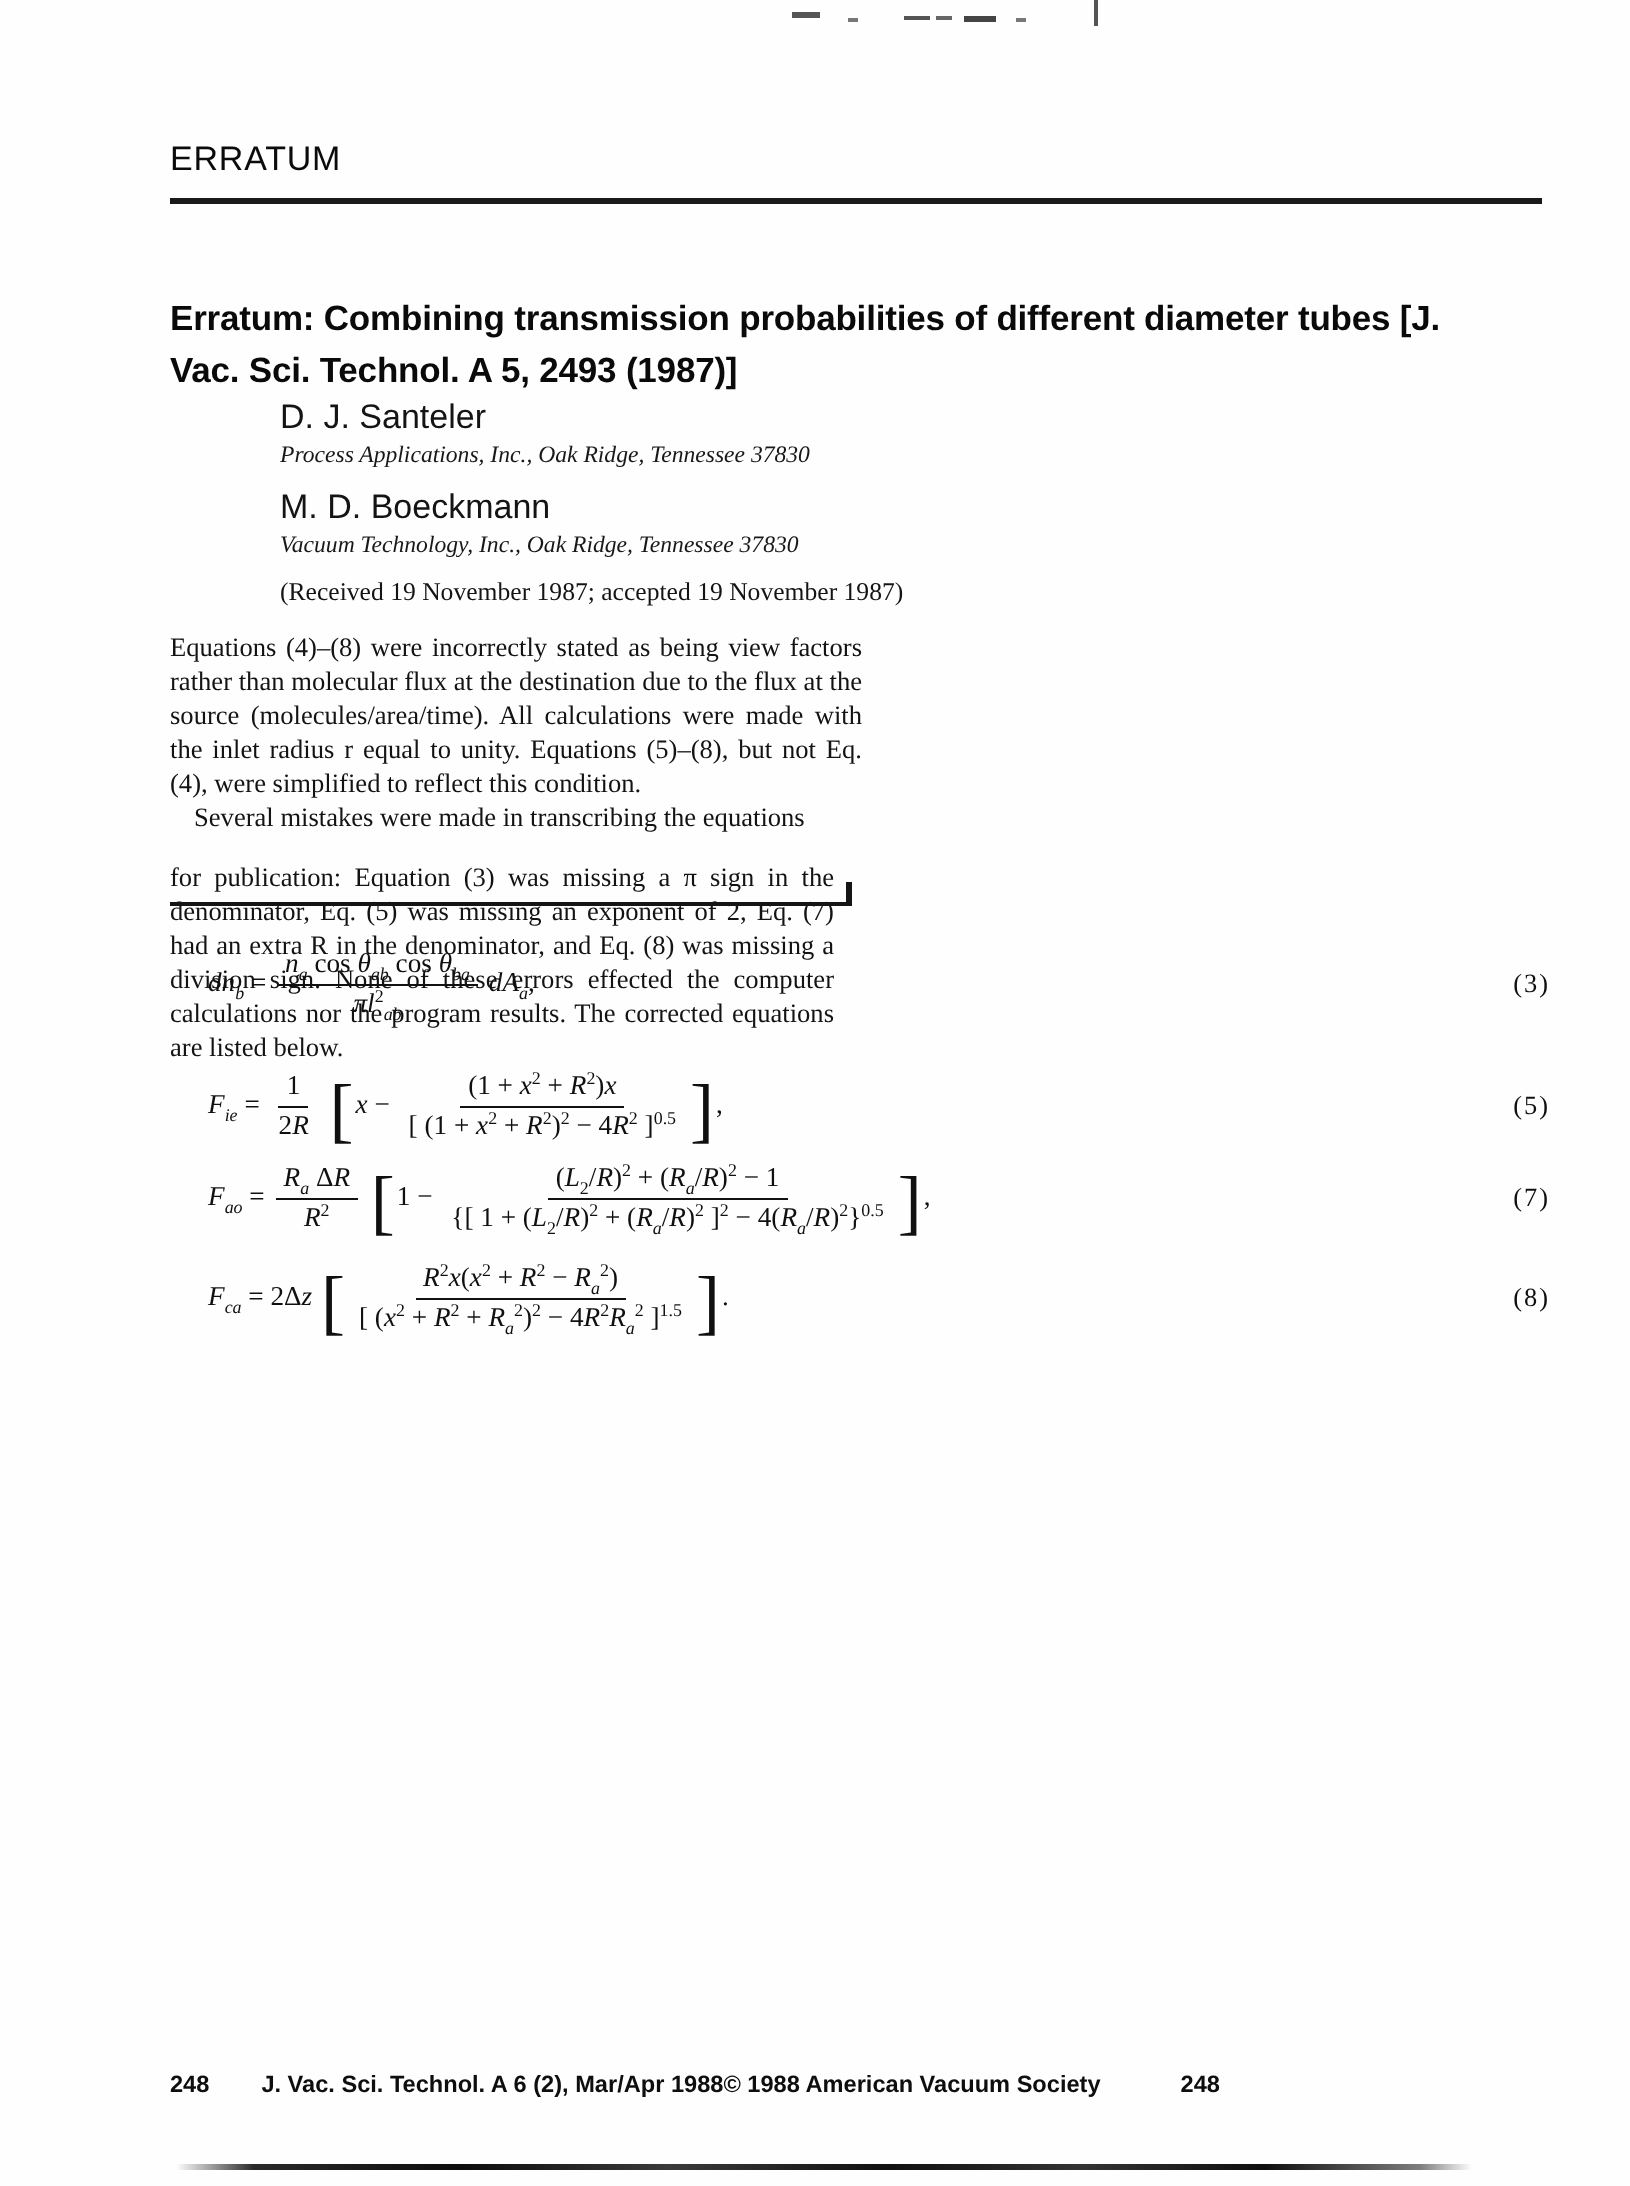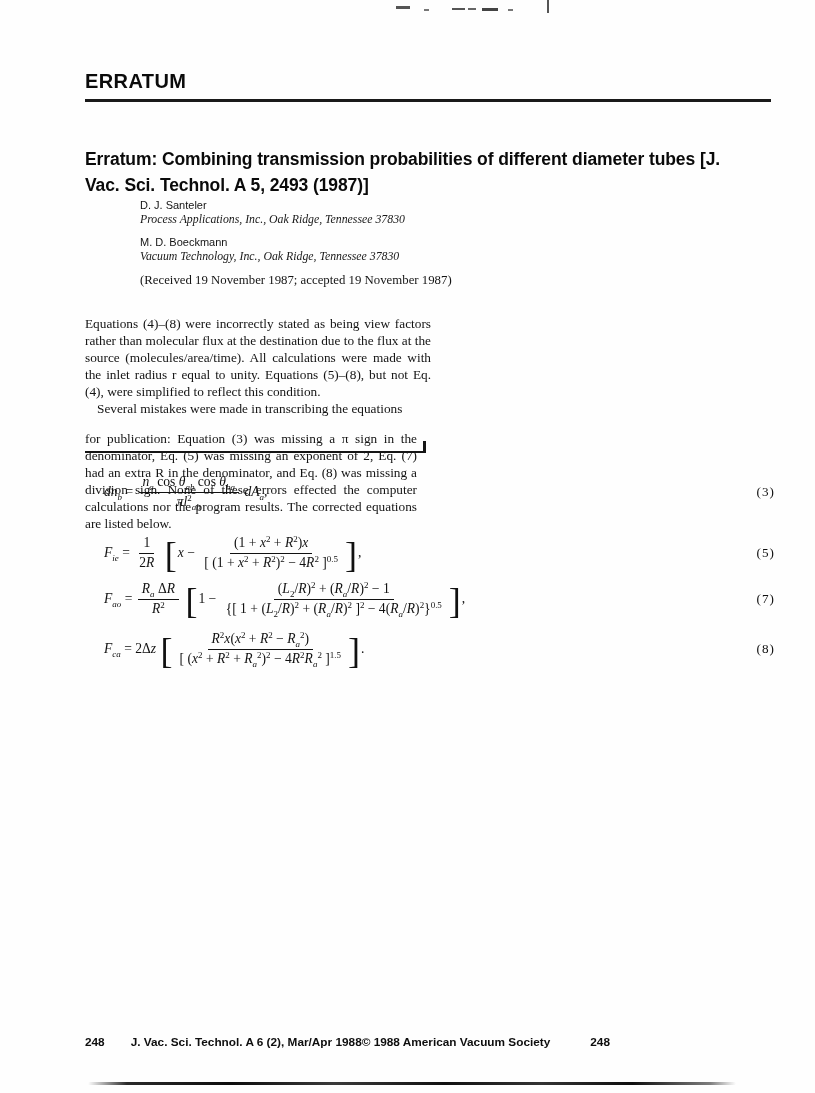--- a/index.html
+++ b/index.html
@@ -17,37 +17,37 @@
   .bottom-scanline {
     position: absolute; top: 1082px; left: 88px; width: 648px; height: 3px;
     background: linear-gradient(90deg, rgba(30,30,30,0) 0%, #2a2a2a 6%, #0c0c0c 22%,
       #3a3a3a 38%, #101010 55%, #333 70%, #0e0e0e 84%, rgba(40,40,40,.6) 96%, rgba(30,30,30,0) 100%);
     border-radius: 2px;
   }
   
   .section-label {
     position: absolute; top: 70px; left: 85px;
     font-family: "Liberation Sans", sans-serif;
-    font-weight: 700; font-size: 20px; letter-spacing: .4px; color: #0b0b0b;
+    font-weight: 400; font-size: 17px; letter-spacing: .4px; color: #0b0b0b;
   }
   .header-rule {
     position: absolute; top: 99px; left: 85px; width: 686px; height: 3px;
     background: #1a1a1a;
   }
   
   .article-title {
     position: absolute; top: 146px; left: 85px; width: 700px;
     font-family: "Liberation Sans", sans-serif;
     font-weight: 700; font-size: 17.5px; line-height: 26px;
     letter-spacing: -0.1px; color: #0a0a0a;
   }
   .authors { position: absolute; top: 199px; left: 140px; width: 560px; }
   .author-name {
     font-family: "Liberation Sans", sans-serif;
-    font-size: 11px; color: #141414; margin: 0 0 1px 0;
+    font-size: 17px; color: #141414; margin: 0 0 1px 0;
   }
   .author-affil {
     font-family: "Liberation Serif", serif; font-style: italic;
     font-size: 11.8px; color: #181818; margin: 0 0 9px 0;
   }
   .received {
     font-family: "Liberation Serif", serif;
     font-size: 12.8px; color: #141414; margin-top: 7px;
   }
   

